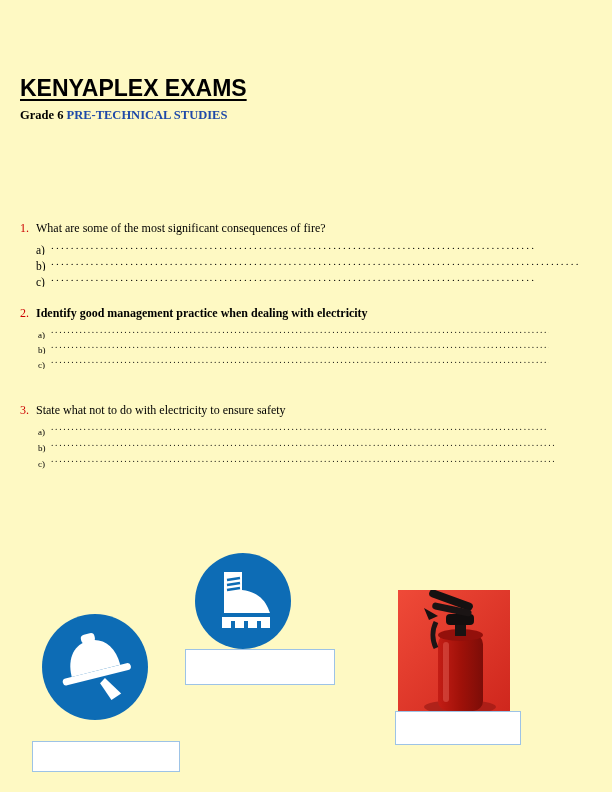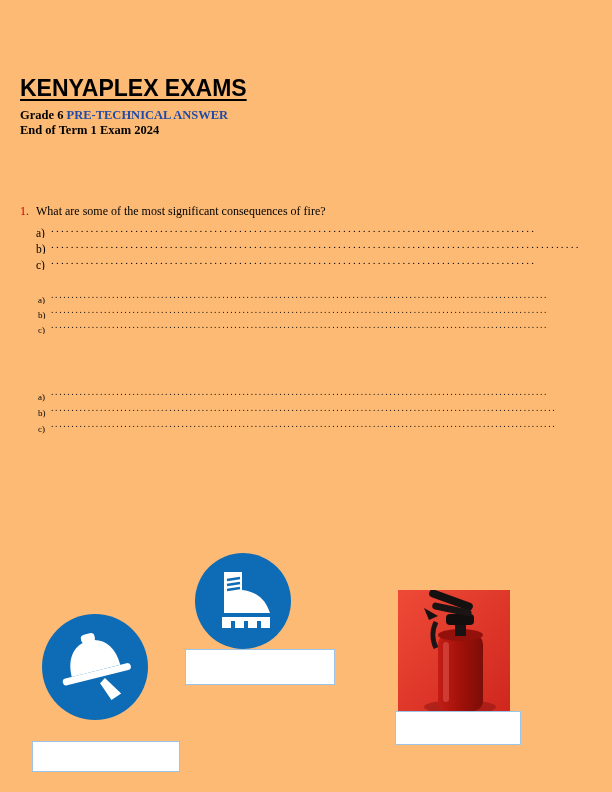--- a/index.html
+++ b/index.html
@@ -1,39 +1,39 @@
 <!DOCTYPE html>
 <html><head>
 <meta charset="utf-8">
 <style>
   * { margin:0; padding:0; box-sizing:border-box; }
   html,body { background:#ffffff; }
   body { font-family:"Liberation Serif", serif; color:#000; }
-  .page { position:relative; width:612px; height:792px; background:#fdba74; overflow:hidden; }
+  .page { position:relative; width:612px; height:792px; background:#fef9c3; overflow:hidden; }
 
   .title {
     position:absolute; left:20px; top:75px;
     font-family:"Liberation Sans", sans-serif; font-weight:700; font-size:23px;
     text-decoration:underline; text-underline-offset:3px; color:#000;
   }
   .subject-line { position:absolute; left:20px; top:108px; font-weight:700; font-size:12.5px; }
   .subject { color:#1f4aa8; }
   .term-line { position:absolute; left:20px; top:123px; font-weight:700; font-size:12.5px; }
   .instructions {
     position:absolute; left:20px; top:177px;
     font-family:"Liberation Sans", sans-serif; font-weight:700; font-size:22.5px; letter-spacing:0.2px;
   }
 
   .question { position:absolute; left:20px; right:16px; }
   .q1 { top:204px; }
   .q2 { top:289px; }
   .q3 { top:386px; }
   .q4 { top:519px; }
 
-  .q-line { font-size:12px; margin-bottom:3px; white-space:nowrap; }
+  .q-line { font-size:12px; margin-bottom:3px; white-space:nowrap;margin-top:17px; }
   .q-num { color:#cc0000; display:inline-block; width:16px; }
   .q4 .q-num { width:18px; }
   .q2 .q-text { font-weight:700; }
 
   .item { padding-left:16px; height:16px; white-space:nowrap; overflow:hidden; }
   .item-label { display:inline-block; width:15px; font-size:11.5px; }
   .dots {
     display:inline-block; overflow:hidden; white-space:nowrap;
     font-size:11px; letter-spacing:2.2px; height:15px; vertical-align:baseline;
   }
@@ -58,39 +58,40 @@
   .box-extinguisher { left:395px; top:711px; width:126px; height:34px; }
   .box-helmet { left:32px; top:741px; width:148px; height:31px; }
 </style>
 </head>
 <body>
 
 <div class="page">
 
   <div class="title">KENYAPLEX EXAMS</div>
 
-  <div class="subject-line"><span>Grade 6 </span><span class="subject">PRE-TECHNICAL ANSWER</span></div>
+  <div class="subject-line"><span>Grade 6 </span><span class="subject">PRE-TECHNICAL STUDIES</span></div>
 
-  <div class="term-line">End of Term 1 Exam 2024</div>
 
 
   <div class="question q1">
     <div class="q-line"><span class="q-num">1.</span><span class="q-text">What are some of the most significant consequences of fire?</span></div>
     <div class="item"><span class="item-label">a)</span><span class="dots dw485">........................................................................................................................................................................................................</span></div>
     <div class="item"><span class="item-label">b)</span><span class="dots dw530">........................................................................................................................................................................................................</span></div>
     <div class="item"><span class="item-label">c)</span><span class="dots dw485">........................................................................................................................................................................................................</span></div>
   </div>
 
   <div class="question q2 small">
+    <div class="q-line"><span class="q-num">2.</span><span class="q-text">Identify good management practice when dealing with electricity</span></div>
     <div class="item"><span class="item-label">a)</span><span class="dots dw498">........................................................................................................................................................................................................</span></div>
     <div class="item"><span class="item-label">b)</span><span class="dots dw498">........................................................................................................................................................................................................</span></div>
     <div class="item"><span class="item-label">c)</span><span class="dots dw498">........................................................................................................................................................................................................</span></div>
   </div>
 
   <div class="question q3 small">
+    <div class="q-line"><span class="q-num">3.</span><span class="q-text">State what not to do with electricity to ensure safety</span></div>
     <div class="item"><span class="item-label">a)</span><span class="dots dw495">........................................................................................................................................................................................................</span></div>
     <div class="item"><span class="item-label">b)</span><span class="dots dw503">........................................................................................................................................................................................................</span></div>
     <div class="item"><span class="item-label">c)</span><span class="dots dw503">........................................................................................................................................................................................................</span></div>
   </div>
 
 
   <div class="figure fig-boots">
     <svg width="96" height="96" viewBox="0 0 96 96">
       <circle cx="48" cy="48" r="48" fill="#0d6cb5"></circle>
       <path fill="#ffffff" d="M29 19 L47 19 L47 37 C59 38 69 45 73 55 L75 60 L29 60 Z"></path>

